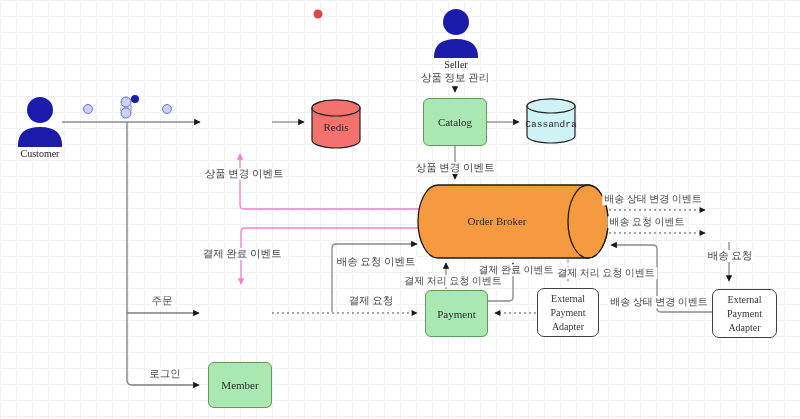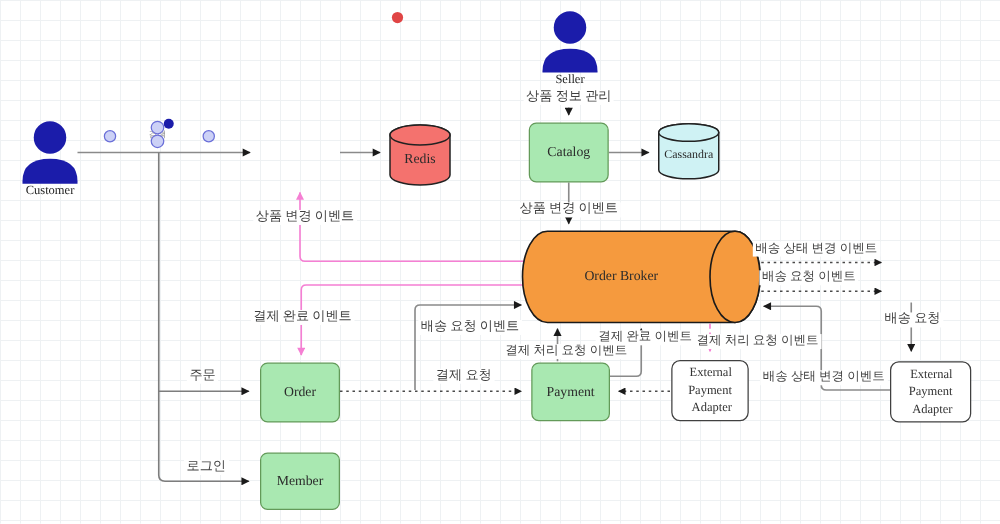--- a/index.html
+++ b/index.html
@@ -14,40 +14,40 @@
   }
   svg.layer{position:absolute;left:0;top:0;z-index:1;pointer-events:none;}
   .node{
     position:absolute;z-index:2;box-sizing:border-box;
     display:flex;align-items:center;justify-content:center;
     font-size:11px;color:#2b2b2b;text-align:center;
   }
   .green{background:#a9e8b1;border:1px solid #639a59;border-radius:6px;}
   .adapter{
     background:#ffffff;border:1.5px solid #404040;border-radius:7px;
-    font-size:10px;line-height:1.4;white-space:pre-line;color:#333;text-align:right;
+    font-size:10px;line-height:1.4;white-space:pre-line;color:#333;
   }
   .nlabel{
     position:absolute;z-index:3;transform:translate(-50%,-50%);
     font-size:11px;color:#2b2b2b;white-space:nowrap;text-align:center;
   }
   .alabel{
     position:absolute;z-index:3;transform:translate(-50%,-50%);
     font-size:10px;color:#222;white-space:nowrap;text-align:left;
   }
   .elabel{
     position:absolute;z-index:3;transform:translate(-50%,-50%);
     font-size:10.5px;color:#3f3f3f;white-space:nowrap;text-align:center;
     background:#ffffff;padding:0 2px;line-height:1.15;
   }
   .elabel.small{font-size:10px;}
   .elabel.tiny{
     font-size:7px;color:#8a8a8a;background:transparent;z-index:0;padding:0;
   }
-  .cass{font-size:9.5px;}
+  .cass{font-size:9.5px;font-family:Liberation Mono, monospace;}
 </style>
 </head>
 <body>
 
 <div id="canvas">
 
   <svg class="layer" width="800" height="419" viewBox="0 0 800 419">
     <defs>
       <marker id="mBlack" viewBox="0 0 10 10" refX="9" refY="5" markerWidth="6" markerHeight="5" orient="auto">
         <path d="M0 0 L10 5 L0 10 Z" fill="#1a1a1a"></path>
@@ -144,23 +144,20 @@
       <circle cx="167" cy="109" r="4.5" fill="#ccd1f6" stroke="#6a6fd8" stroke-width="1"></circle>
       <circle cx="135" cy="99" r="4" fill="#1b1caa"></circle>
     </g>
 
     <circle cx="318" cy="14" r="4.5" fill="#e04545"></circle>
   </svg>
 
   <div class="node green" style="left:423px;top:98px;width:64px;height:48px">
     <span>Catalog</span>
   </div>
-  <div class="node green" style="left:208px;top:290px;width:64px;height:48px">
-    <span>Order</span>
-  </div>
   <div class="node green" style="left:425px;top:290px;width:63px;height:47px">
     <span>Payment</span>
   </div>
   <div class="node green" style="left:208px;top:362px;width:64px;height:46px">
     <span>Member</span>
   </div>
 
   <div class="node adapter" style="left:537px;top:288px;width:62px;height:49px">
     <span>External
 Payment

